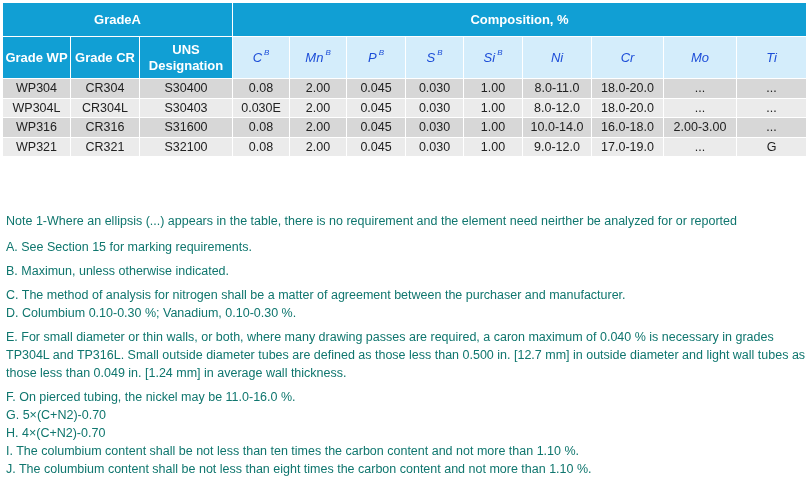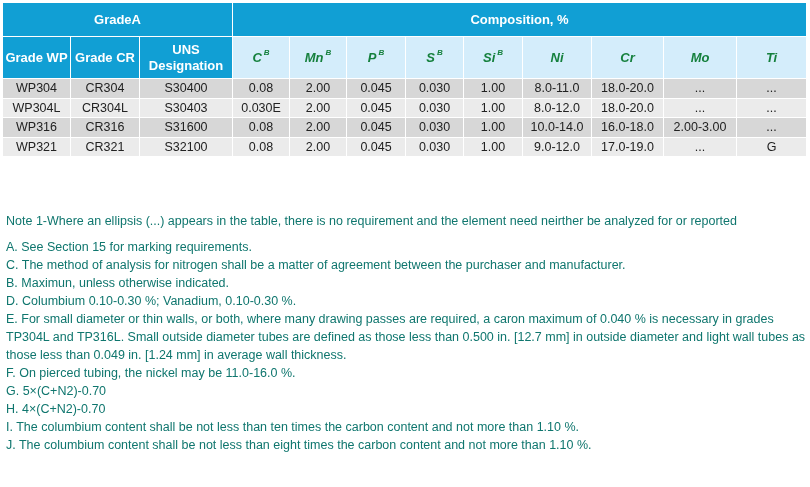--- a/index.html
+++ b/index.html
@@ -2,30 +2,30 @@
 <html><head>
 <meta charset="utf-8">
 <style>
   html, body { margin:0; padding:0; background:#ffffff; }
   body { width:810px; height:487px; overflow:hidden; font-family:"Liberation Sans", "DejaVu Sans", sans-serif; color:#222; }
   .wrap { position:relative; width:810px; height:487px; }
   table.spec { position:absolute; left:2px; top:2px; border-collapse:collapse; table-layout:fixed; width:804px; font-size:12.5px; }
   table.spec td, table.spec th { border:1.5px solid #ffffff; text-align:center; vertical-align:middle; padding:0; }
   .h1 th { background:#119fd4; color:#ffffff; font-weight:bold; height:33px; font-size:13px; }
   .h2 th.grade { background:#119fd4; color:#ffffff; font-weight:bold; height:41px; font-size:13px; line-height:16px; }
-  .h2 th.comp { background:#d4edfb; color:#15803d; font-weight:bold; font-style:italic; font-size:13px; }
+  .h2 th.comp { background:#d4edfb; color:#1d4ed8; font-weight:normal; font-style:italic; font-size:13px; }
   .h2 th.comp sup { font-size:8px; font-style:italic; position:relative; top:-2px; margin-left:2px; }
   tr.r td { height:18.5px; font-size:12.5px; color:#222; }
   tr.r.dark td { background:#d7d7d7; }
   tr.r.light td { background:#ebebeb; }
   td.ell { color:#666; font-size:11px; }
   .notes { position:absolute; left:6px; top:212px; width:800px; font-size:12.5px; color:#0f766e; line-height:18px; }
   .notes p { margin:0; }
   .notes .n1 { margin-bottom:8px; }
-  .notes .gap { }
+  .notes .gap { margin-top:6px; }
 </style>
 </head>
 <body>
 
 <div class="wrap">
   <table class="spec">
     <colgroup>
       <col style="width:68px">
         <col style="width:69px">
         <col style="width:93px">
@@ -115,22 +115,22 @@
         <td>17.0-19.0</td>
         <td class="ell">...</td>
         <td>G</td>
       </tr>
     </tbody>
   </table>
 
   <div class="notes">
     <p class="n1">Note 1-Where an ellipsis (...) appears in the table, there is no requirement and the element need neirther be analyzed for or reported</p>
     <p class="gap">A. See Section 15 for marking requirements.</p>
+    <p class="gap">B. Maximun, unless otherwise indicated.</p>
     <p class="gap">C. The method of analysis for nitrogen shall be a matter of agreement between the purchaser and manufacturer.</p>
-    <p class="gap">B. Maximun, unless otherwise indicated.</p>
     <p>D. Columbium 0.10-0.30 %; Vanadium, 0.10-0.30 %.</p>
     <p class="gap">E. For small diameter or thin walls, or both, where many drawing passes are required, a caron maximum of 0.040 % is necessary in grades TP304L and TP316L. Small outside diameter tubes are defined as those less than 0.500 in. [12.7 mm] in outside diameter and light wall tubes as those less than 0.049 in. [1.24 mm] in average wall thickness.</p>
     <p class="gap">F. On pierced tubing, the nickel may be 11.0-16.0 %.</p>
     <p>G. 5×(C+N2)-0.70</p>
     <p>H. 4×(C+N2)-0.70</p>
     <p>I. The columbium content shall be not less than ten times the carbon content and not more than 1.10 %.</p>
     <p>J. The columbium content shall be not less than eight times the carbon content and not more than 1.10 %.</p>
   </div>
 </div>
 

